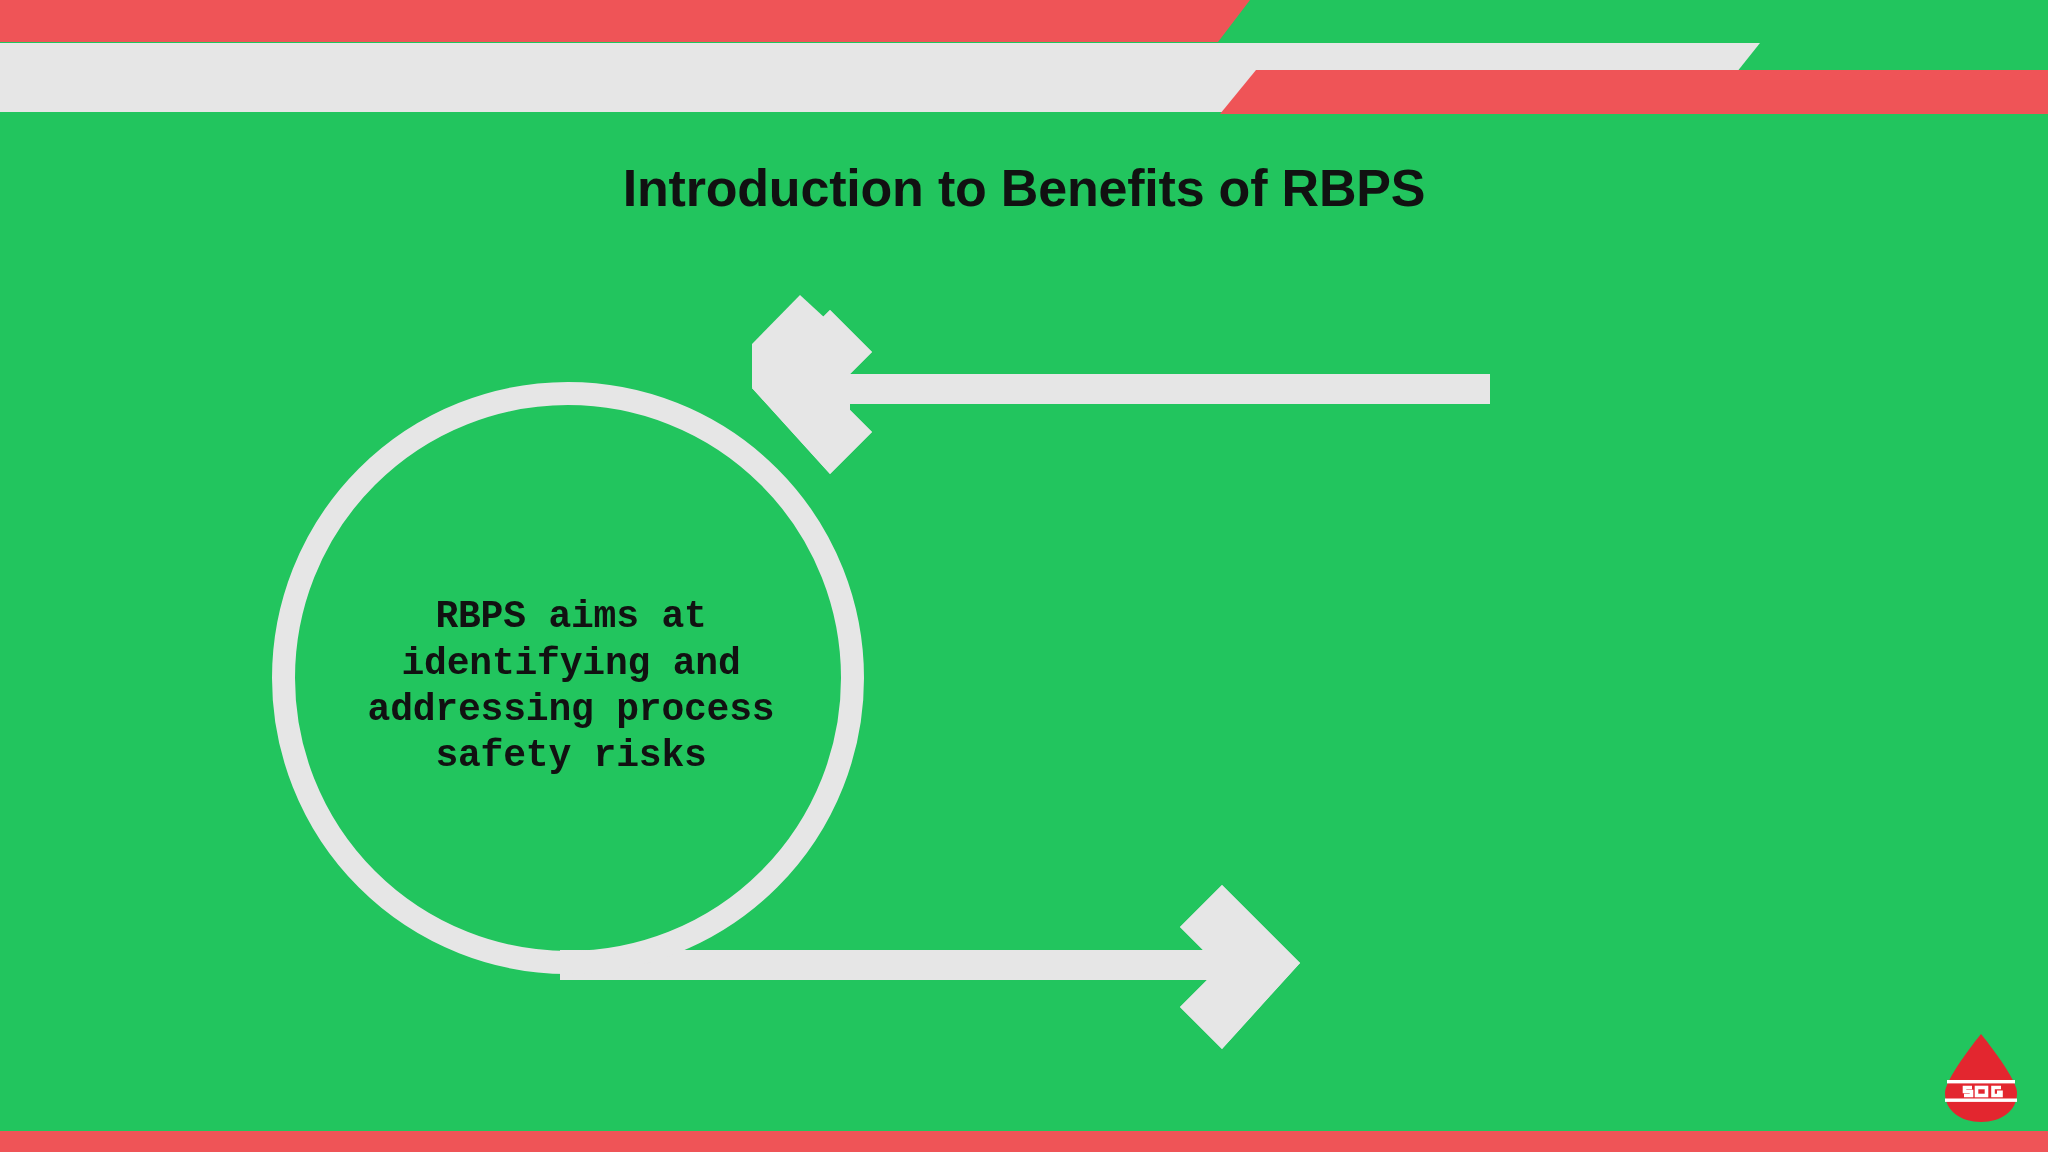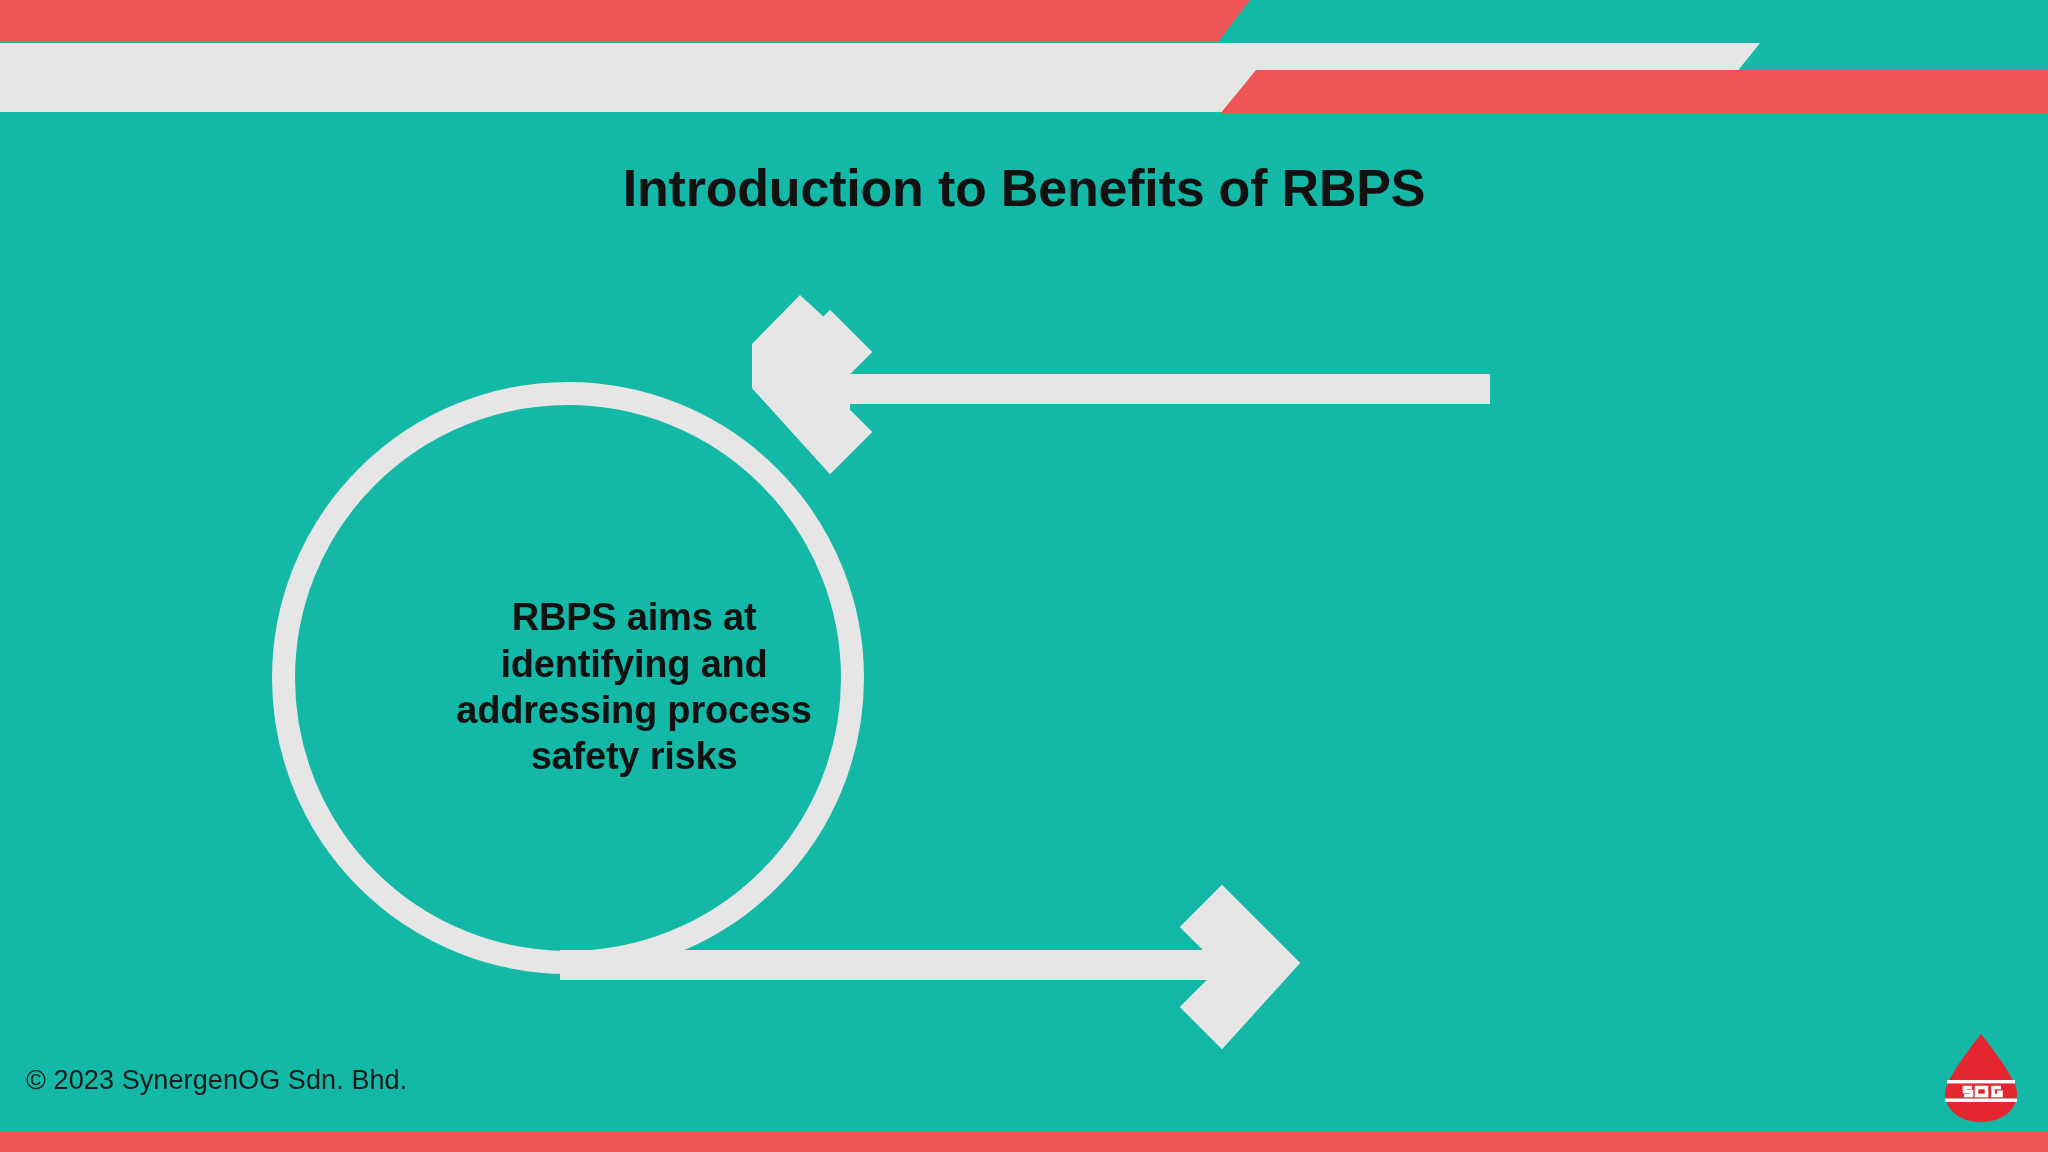--- a/index.html
+++ b/index.html
@@ -7,21 +7,21 @@
     padding: 0;
     background: #ffffff;
   }
   body {
     font-family: "Liberation Sans", sans-serif;
   }
   #slide {
     position: relative;
     width: 2048px;
     height: 1152px;
-    background: #14b8a6;
+    background: #22c55e;
     overflow: hidden;
   }
 
   
   .band {
     position: absolute;
     pointer-events: none;
   }
   .band-red-top {
     left: 0;
@@ -85,21 +85,22 @@
   }
 
   .circle {
     position: absolute;
     border-radius: 50%;
     border: 23px solid #E6E6E6;
     background: transparent;
     box-sizing: border-box;
     display: flex;
     align-items: center;
-    justify-content: flex-end;
+    justify-content: center;
+    font-family: Liberation Mono, monospace;
   }
   .circle-left {
     left: 272px;
     top: 382px;
     width: 592px;
     height: 592px;
   }
   .circle-right {
     left: 1196px;
     top: 392px;
@@ -174,21 +175,20 @@
       </g>
     </svg>
 
     <div class="circle circle-left">
       <div class="circle-text">RBPS aims at identifying and addressing process safety risks</div>
     </div>
 
 
   </div>
 
-  <div class="footer-copy">© 2023 SynergenOG Sdn. Bhd.</div>
 
   <svg class="logo" viewBox="0 0 80 92">
     <path d="M40 2 C 40 2, 76 46, 76 61 C 76 79, 60 90, 40 90 C 20 90, 4 79, 4 61 C 4 46, 40 2, 40 2 Z" fill="#E3262F"></path>
     <rect x="6" y="48" width="68" height="3.4" fill="#ffffff"></rect>
     <rect x="4" y="66.5" width="72" height="3.4" fill="#ffffff"></rect>
     <g fill="none" stroke="#ffffff" stroke-width="3.6">
       <path d="M31 55.5 L23.5 55.5 L23.5 59.5 L30.5 59.5 L30.5 63.5 L23 63.5"></path>
       <rect x="35.5" y="55.5" width="10" height="8"></rect>
       <path d="M60 55.5 L52 55.5 L52 63.5 L60 63.5 L60 60.3 L56 60.3"></path>
     </g>

